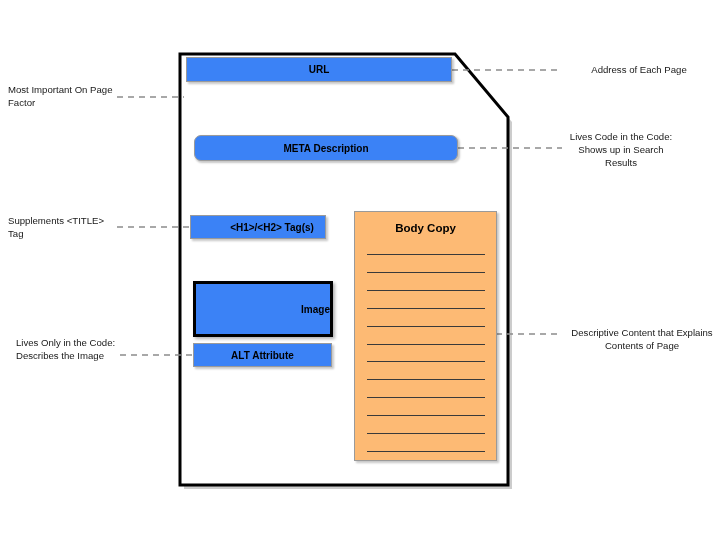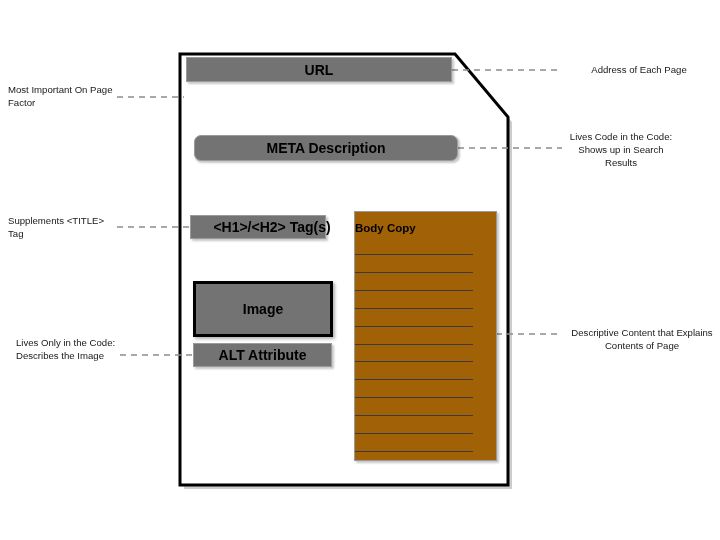--- a/index.html
+++ b/index.html
@@ -29,56 +29,56 @@
     left: 0; top: 0;
     width: 720px;
     height: 540px;
     pointer-events: none;
   }
 
   
   .el-box {
     position: absolute;
     box-sizing: border-box;
-    background: #737373;
+    background: #3b82f6;
     border: 1px solid #9a9a9a;
     display: flex;
     align-items: center;
     justify-content: center;
     font-weight: bold;
-    font-size: 14px;
+    font-size: 10px;
     color: #000000;
     box-shadow: 1.5px 1.5px 2px rgba(0,0,0,0.22);
     white-space: nowrap;
   }
   .el-box.thick {
     border: 3px solid #000000;
     box-shadow: 2px 2px 3px rgba(0,0,0,0.30);
   }
 
   
   #box-url            { left:186px; top:57px;  width:266px; height:25px; }
   #box-title          { left:186px; top:86px;  width:266px; height:25px; }
   #box-meta           { left:194px; top:135px; width:264px; height:26px;border-radius:7px; }
   #box-h1h2           { left:190px; top:215px; width:136px; height:24px;padding-left:28px; }
-  #box-image          { left:193px; top:281px; width:140px; height:56px; }
+  #box-image          { left:193px; top:281px; width:140px; height:56px;justify-content:flex-end; }
   #box-alt            { left:193px; top:343px; width:139px; height:24px; }
 
   
   #box-bodycopy {
     position: absolute;
     left: 354px; top: 211px;
     width: 143px; height: 250px;
     box-sizing: border-box;
-    background: #a16207;
+    background: #fdba74;
     border: 1px solid #9a9a9a;
     box-shadow: 1.5px 1.5px 2px rgba(0,0,0,0.22);
     display: flex;
     flex-direction: column;
-    align-items: flex-start;
+    align-items: center;
   }
   #bodycopy-title {
     font-weight: bold;
     font-size: 11.5px;
     margin-top: 10px;
   }
   #bodycopy-lines {
     margin-top: 20px;
     width: 118px;
     display: flex;

